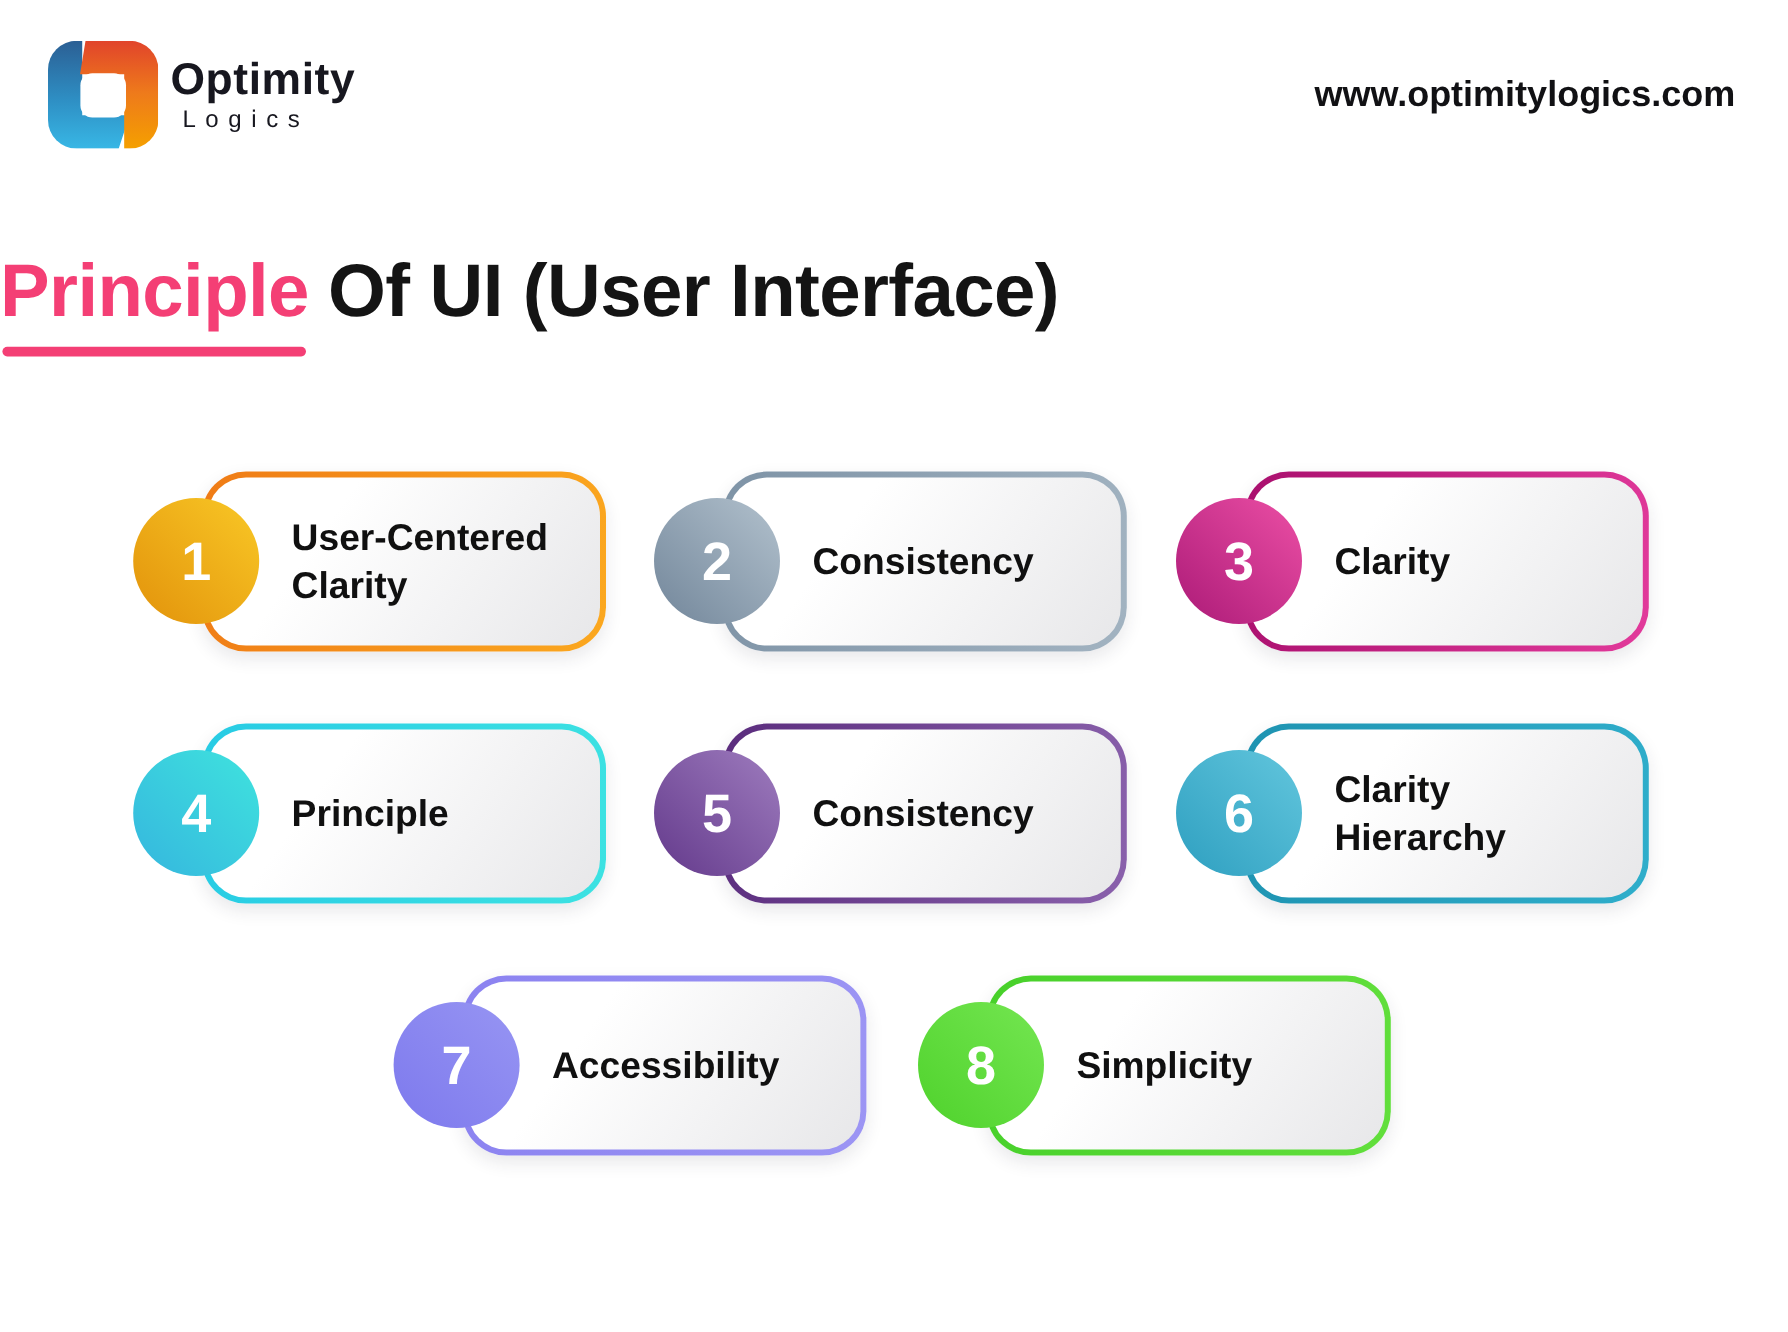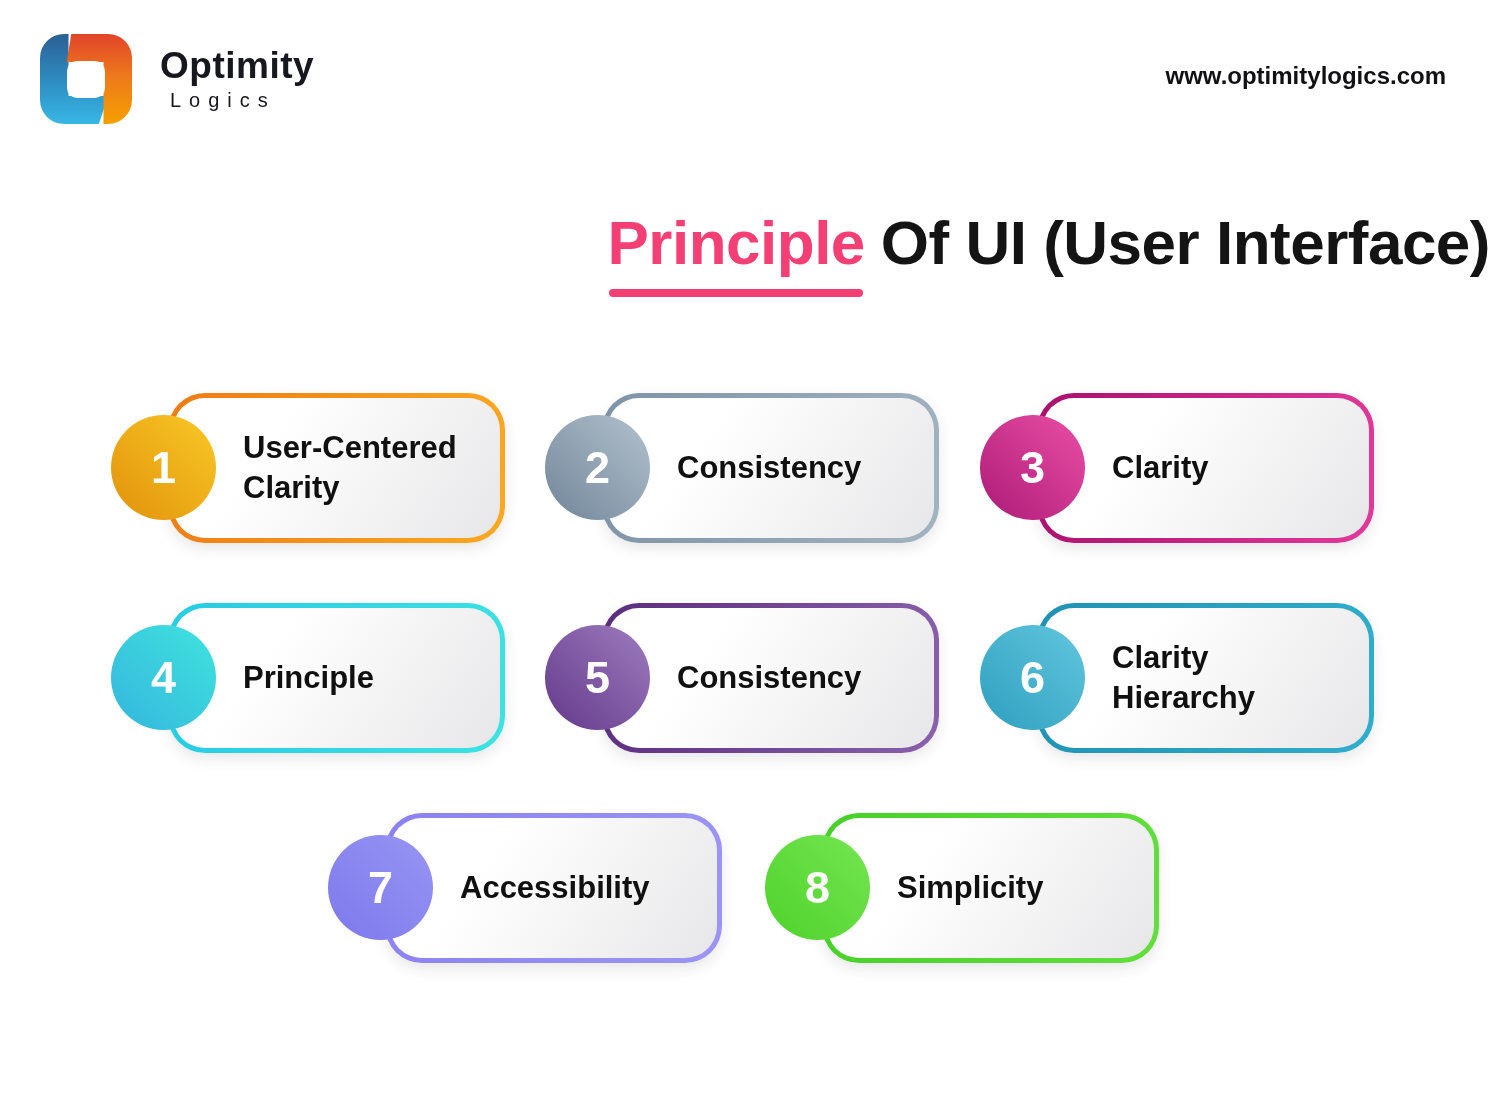--- a/index.html
+++ b/index.html
@@ -1,35 +1,35 @@
 <!DOCTYPE html>
 <html style="--pink: #F43F75;"><head>
 <meta charset="utf-8">
 <style>
   * { margin:0; padding:0; box-sizing:border-box; }
   html,body { width:1490px; height:1110px; background:#ffffff; font-family:"Liberation Sans", sans-serif; overflow:hidden; }
   .canvas { position:relative; width:1490px; height:1110px; background:#ffffff; }
 
   
-  .logo-wrap { position:absolute; left:40px; top:34px; display:flex; align-items:center; gap:28px; }
+  .logo-wrap { position:absolute; left:40px; top:34px; display:flex; align-items:center; gap:10px; }
   .logo-mark { position:relative; width:92px; height:90px; border-radius:24px; overflow:hidden; background:#ffffff; }
   .logo-blue { position:absolute; inset:0;
     background:linear-gradient(180deg,#2B5F94 0%, #2E8FC4 55%, #38B7E5 100%);
     clip-path:polygon(0 0, 31% 0, 31% 69%, 74% 69%, 64% 100%, 0 100%); }
   .logo-orange { position:absolute; inset:0;
     background:linear-gradient(180deg,#E1442B 0%, #EE7A1B 48%, #F5A000 100%);
     clip-path:polygon(34% 0, 100% 0, 100% 100%, 69% 100%, 69% 31%, 29% 31%); }
   .logo-hole { position:absolute; left:29%; top:29.5%; width:41.5%; height:41.5%; border-radius:10px; background:#ffffff; }
   .logo-text { display:flex; flex-direction:column; line-height:1.05; color:#17171f; }
   .logo-title { font-size:37px; font-weight:800; letter-spacing:0.5px; }
   .logo-subtitle { font-size:20px; font-weight:500; letter-spacing:8px; margin-left:10px; margin-top:4px; }
-  .website { position:absolute; right:44px; top:62px; font-size:24px; font-weight:700; color:#111114; }
+  .website { position:absolute; right:44px; top:62px; font-size:30px; font-weight:700; color:#111114; }
 
   
-  .title { position:absolute; left:0; right:0; top:207px; text-align:right; font-size:62px; font-weight:800; color:#141414; letter-spacing:-0.5px; }
+  .title { position:absolute; left:0; right:0; top:207px; text-align:left; font-size:62px; font-weight:800; color:#141414; letter-spacing:-0.5px; }
   .title .hl { position:relative; display:inline-block; color:var(--pink,#F43F75); }
   .title .hl::after { content:""; position:absolute; left:2px; right:2px; bottom:-19px; height:8px; border-radius:5px; background:var(--pink,#F43F75); }
   .title .rest { margin-left:16px; }
 
   
   .card { position:absolute; width:337px; height:150px; border-radius:37px; padding:5px;
     background:linear-gradient(100deg, var(--bf), var(--bt));
     box-shadow:0 6px 14px rgba(40,40,60,0.10); }
   .card-inner { width:100%; height:100%; border-radius:32px;
     background:linear-gradient(125deg,#ffffff 30%, #e7e7e9 100%);

